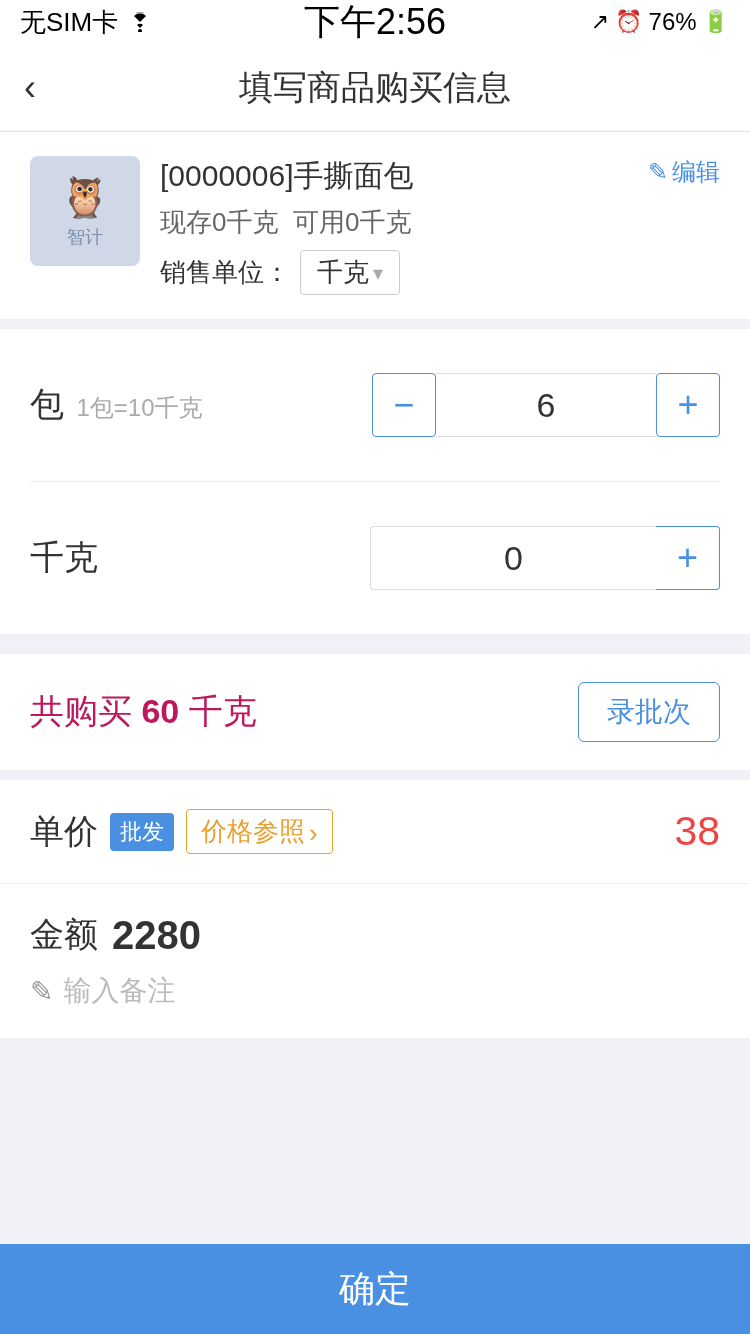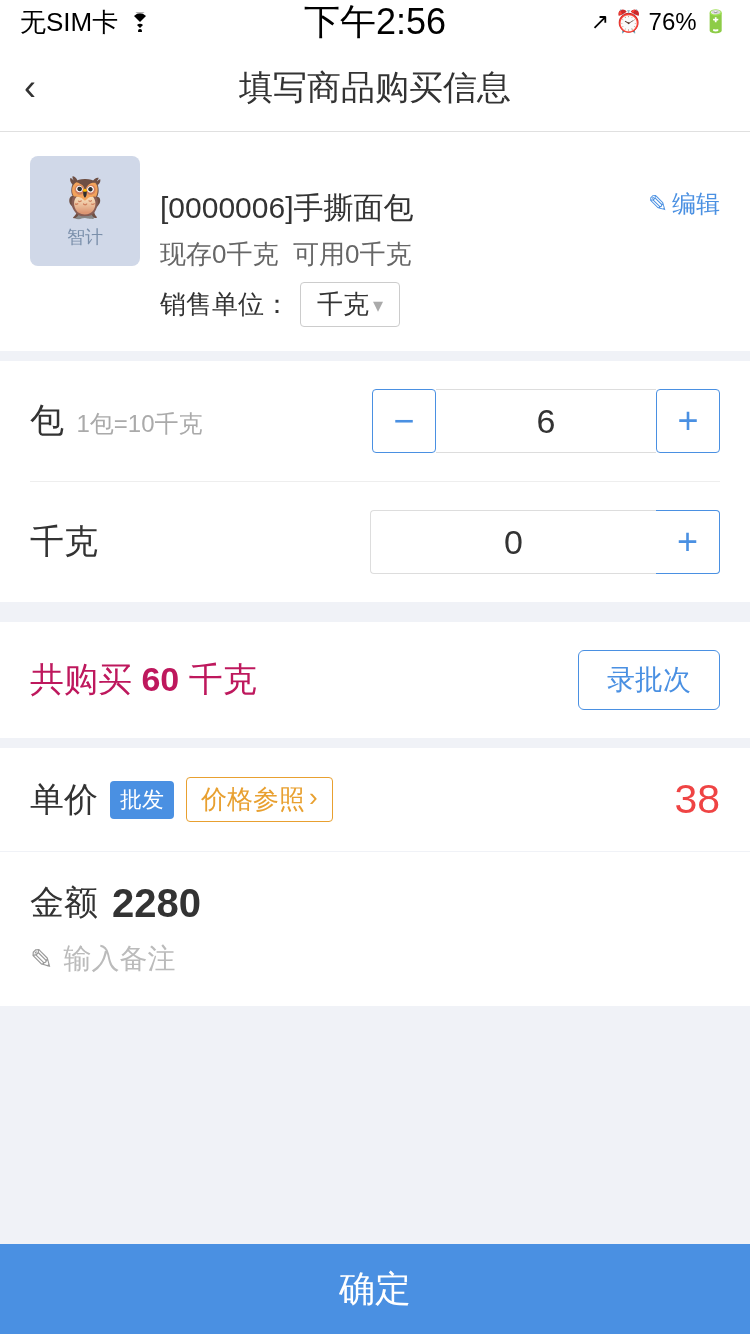--- a/index.html
+++ b/index.html
@@ -99,21 +99,20 @@
       font-size: 40px;
       color: #7a8faa;
     }
     .thumb-label {
       font-size: 18px;
       color: #7a8faa;
       margin-top: 4px;
     }
     .product-info {
       flex: 1;
-      margin-top: 32px;
     }
     .product-header {
       display: flex;
       justify-content: space-between;
       align-items: flex-start;
     }
     .product-name {
       font-size: 30px;
       color: #333;
       font-weight: 500;
@@ -153,21 +152,21 @@
 
     
     .section {
       background: #fff;
       padding: 0 30px;
     }
     .input-row {
       display: flex;
       align-items: center;
       justify-content: space-between;
-      padding: 28px 0;
+      padding: 44px 0;
       border-bottom: 1px solid #eee;
     }
     .input-row:last-child {
       border-bottom: none;
     }
     .input-label {
       font-size: 34px;
       color: #333;
     }
     .input-sublabel {
@@ -266,21 +265,21 @@
       border-radius: 4px;
       padding: 4px 10px;
     }
     .price-ref-btn {
       border: 1.5px solid #e8a030;
       border-radius: 4px;
       color: #e8a030;
       font-size: 26px;
       padding: 4px 14px;
       display: flex;
-      align-items: flex-start;
+      align-items: flex-end;
       gap: 4px;
       cursor: pointer;
     }
     .price-value {
       font-size: 41px;
       color: #ef4444;
       font-weight: 500;
     }
 
     

